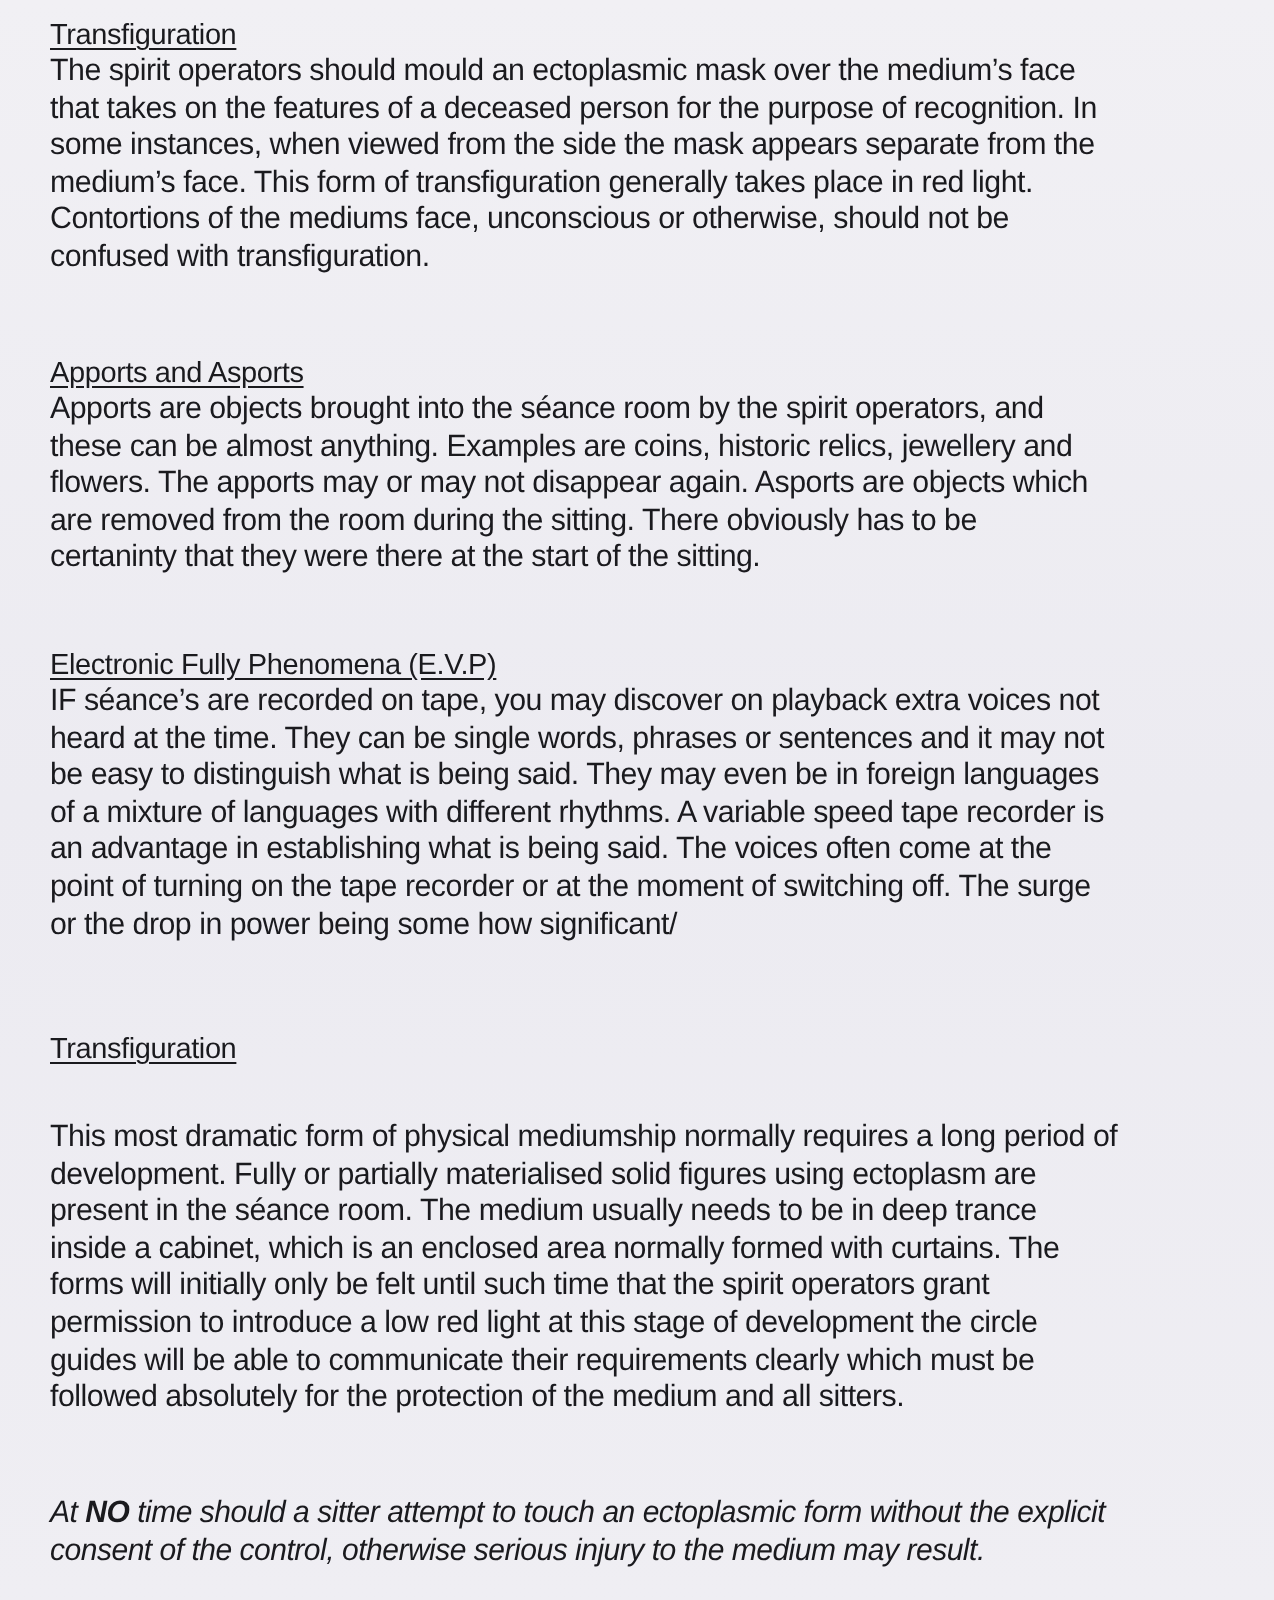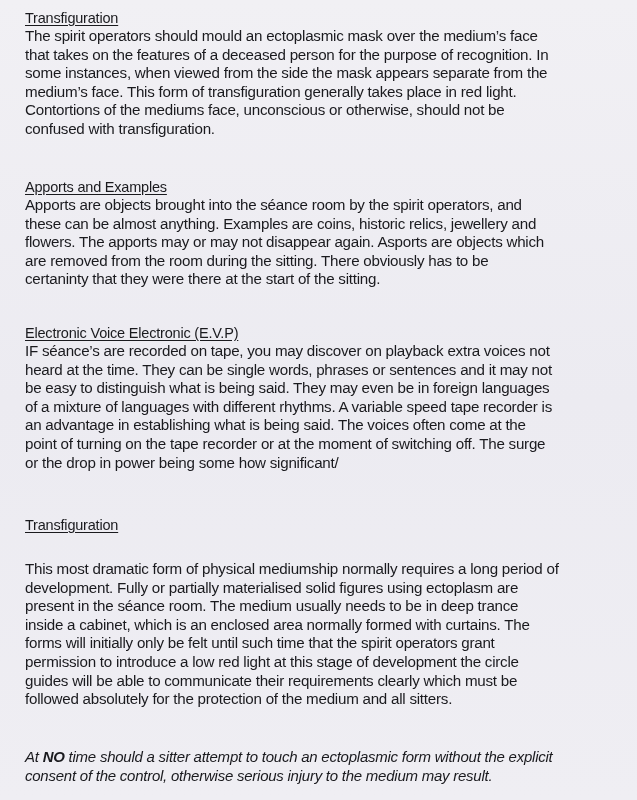--- a/index.html
+++ b/index.html
@@ -60,30 +60,30 @@
     <div class="heading">Transfiguration</div>
     <div class="line" style="transform:scaleX(0.985)">The spirit operators should mould an ectoplasmic mask over the medium’s face</div>
     <div class="line" style="transform:scaleX(0.985)">that takes on the features of a deceased person for the purpose of recognition.  In</div>
     <div class="line" style="transform:scaleX(0.985)">some instances, when viewed from the side the mask appears separate from the</div>
     <div class="line" style="transform:scaleX(0.985)">medium’s face.  This form of transfiguration generally takes place in red light.</div>
     <div class="line" style="transform:scaleX(0.985)">Contortions of the mediums face, unconscious or otherwise, should not be</div>
     <div class="line" style="transform:scaleX(0.985)">confused with transfiguration.</div>
   </div>
 
   <div class="section" style="top:178px;">
-    <div class="heading">Apports and Examples</div>
+    <div class="heading">Apports and Asports</div>
     <div class="line" style="transform:scaleX(0.985)">Apports are objects brought into the séance room by the spirit operators, and</div>
     <div class="line" style="transform:scaleX(0.985)">these can be almost anything. Examples are coins, historic relics, jewellery and</div>
     <div class="line" style="transform:scaleX(0.985)">flowers. The apports may or may not disappear again. Asports are objects which</div>
     <div class="line" style="transform:scaleX(0.985)">are removed from the room during the sitting.  There obviously has to be</div>
     <div class="line" style="transform:scaleX(0.985)">certaninty that they were there at the start of the sitting.</div>
   </div>
 
   <div class="section" style="top:324px;">
-    <div class="heading">Electronic Voice Electronic (E.V.P)</div>
+    <div class="heading">Electronic Fully Phenomena (E.V.P)</div>
     <div class="line" style="transform:scaleX(0.985)">IF séance’s are recorded on tape, you may discover on playback extra voices not</div>
     <div class="line" style="transform:scaleX(0.985)">heard at the time. They can be single words, phrases or sentences and it may not</div>
     <div class="line" style="transform:scaleX(0.985)">be easy to distinguish what is being said. They may even be in foreign languages</div>
     <div class="line" style="transform:scaleX(0.985)">of a mixture of languages with different rhythms. A variable speed tape recorder is</div>
     <div class="line" style="transform:scaleX(0.985)">an advantage in establishing what is being said.  The voices often come at the</div>
     <div class="line" style="transform:scaleX(0.985)">point of turning on the tape recorder or at the moment of switching off. The surge</div>
     <div class="line" style="transform:scaleX(0.985)">or the drop in power being some how significant/</div>
   </div>
 
   <div class="section" style="top:516px;">

